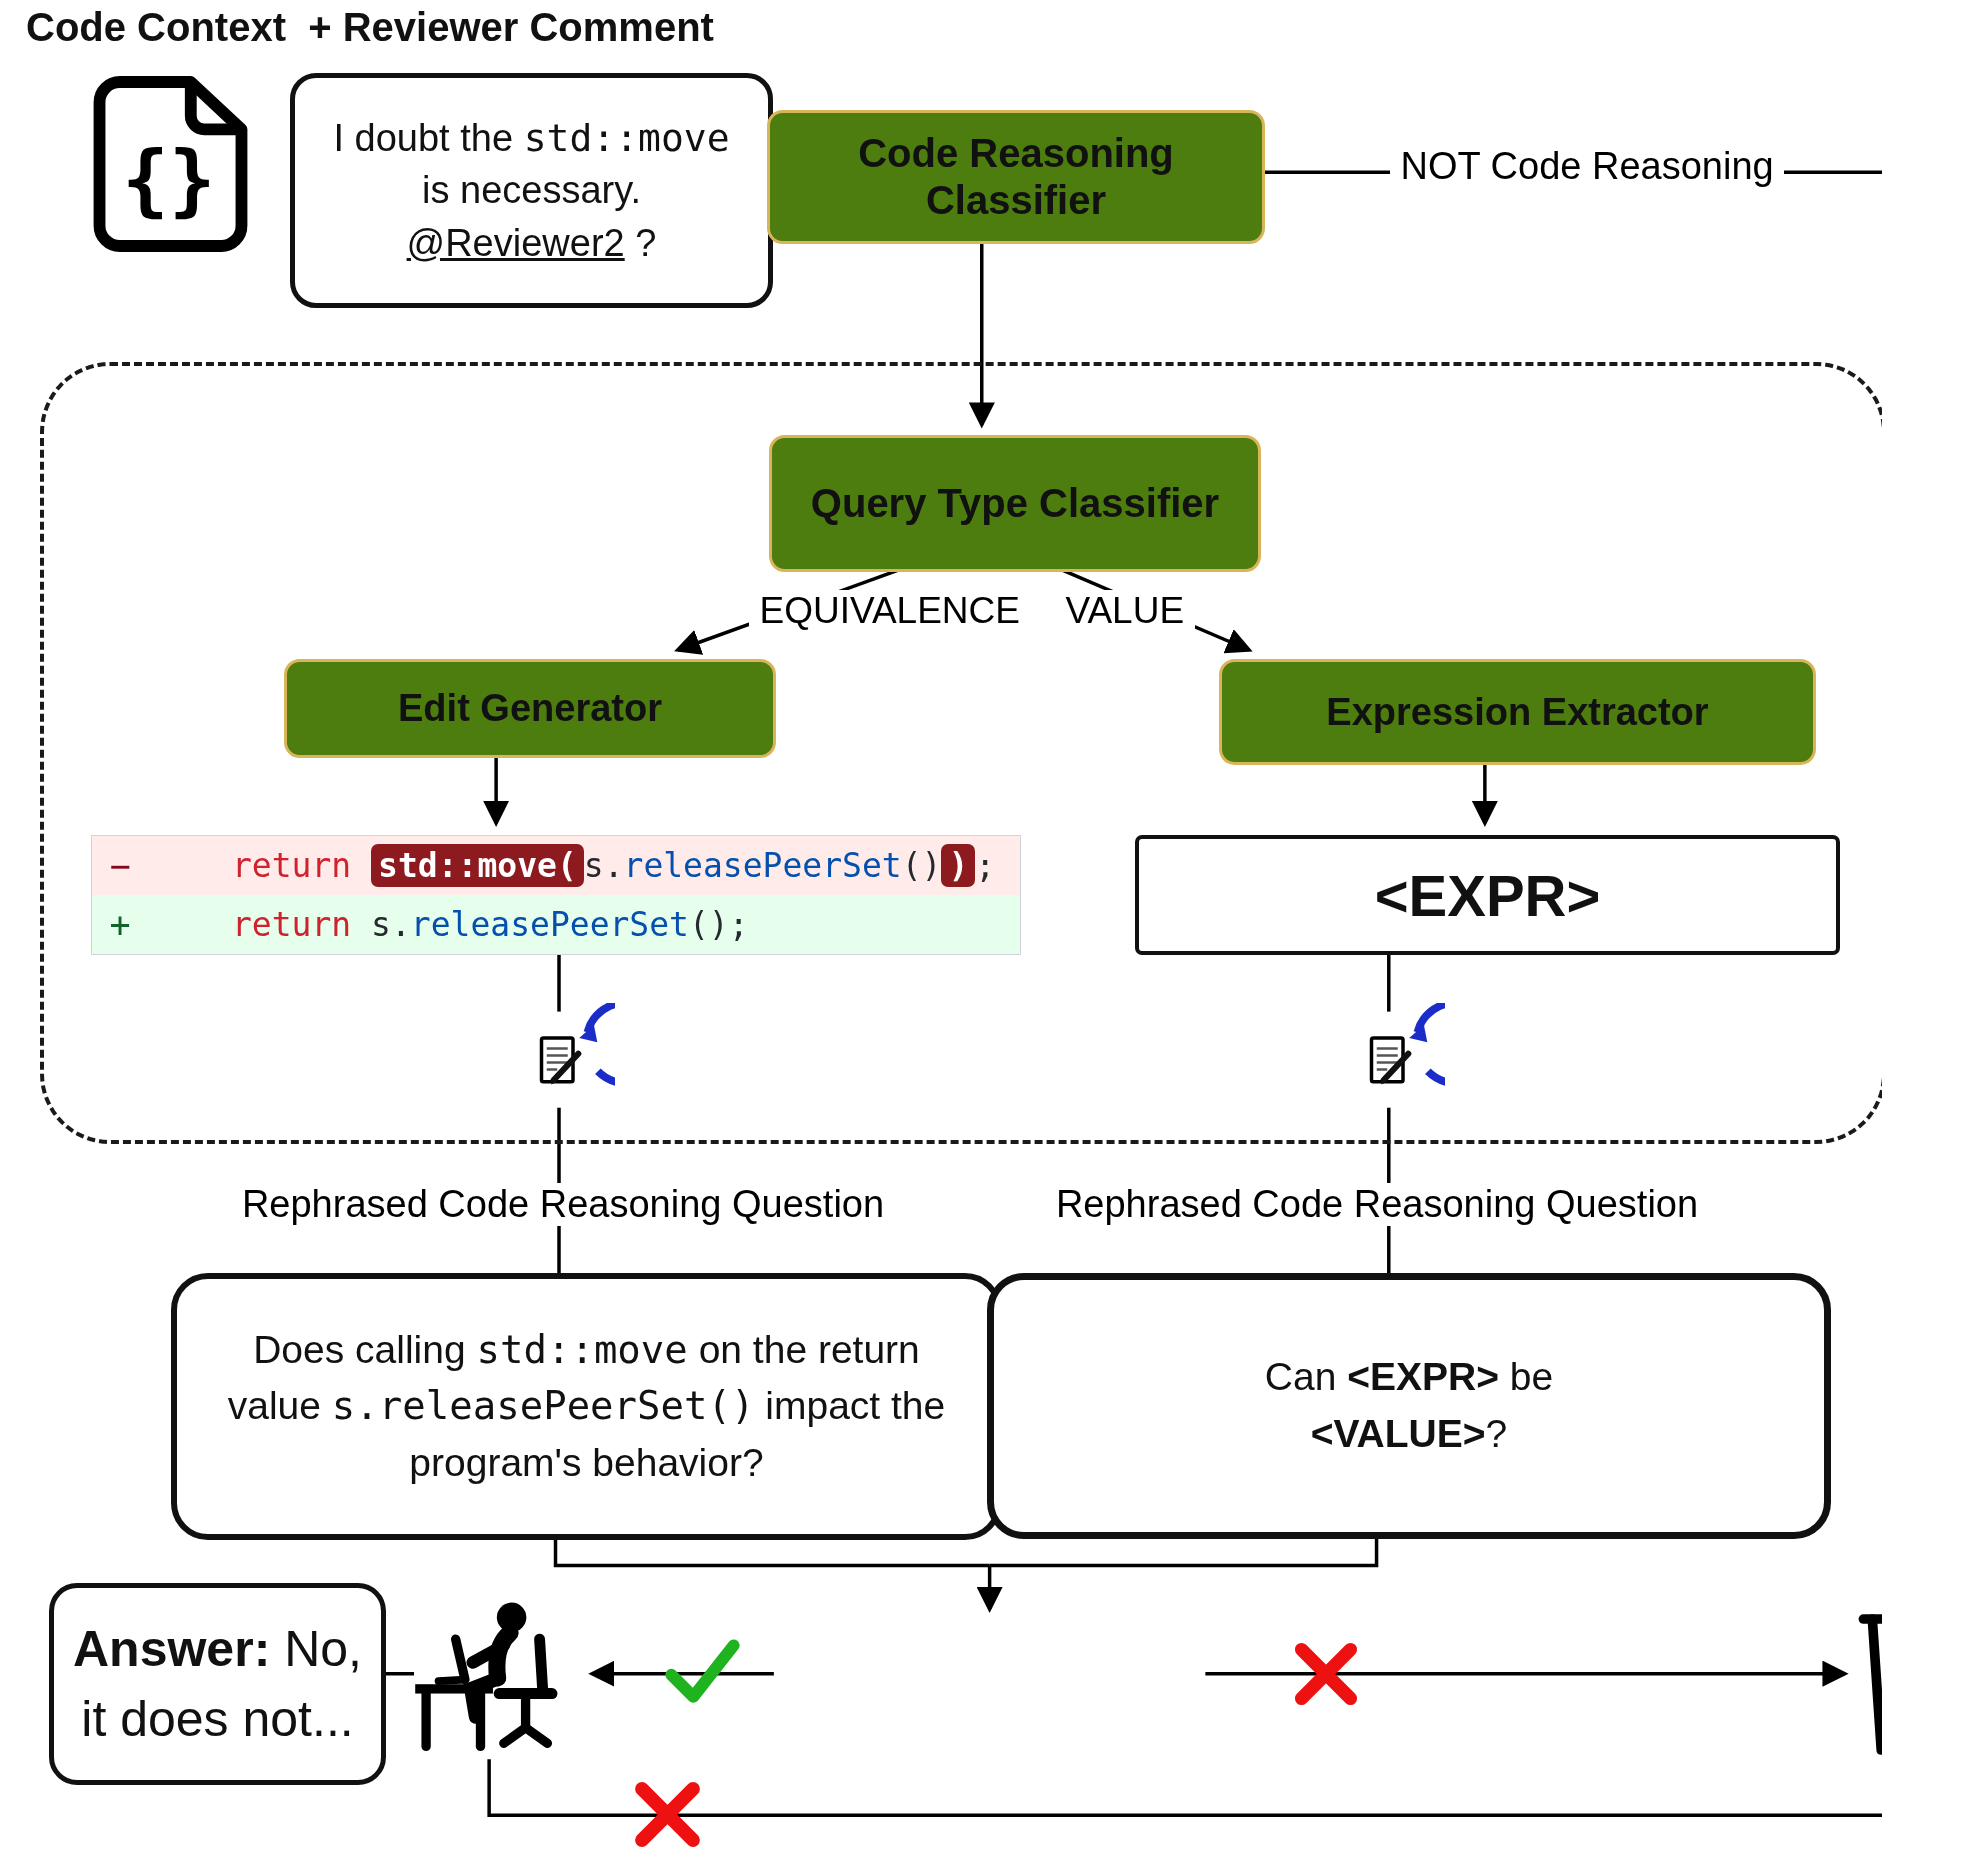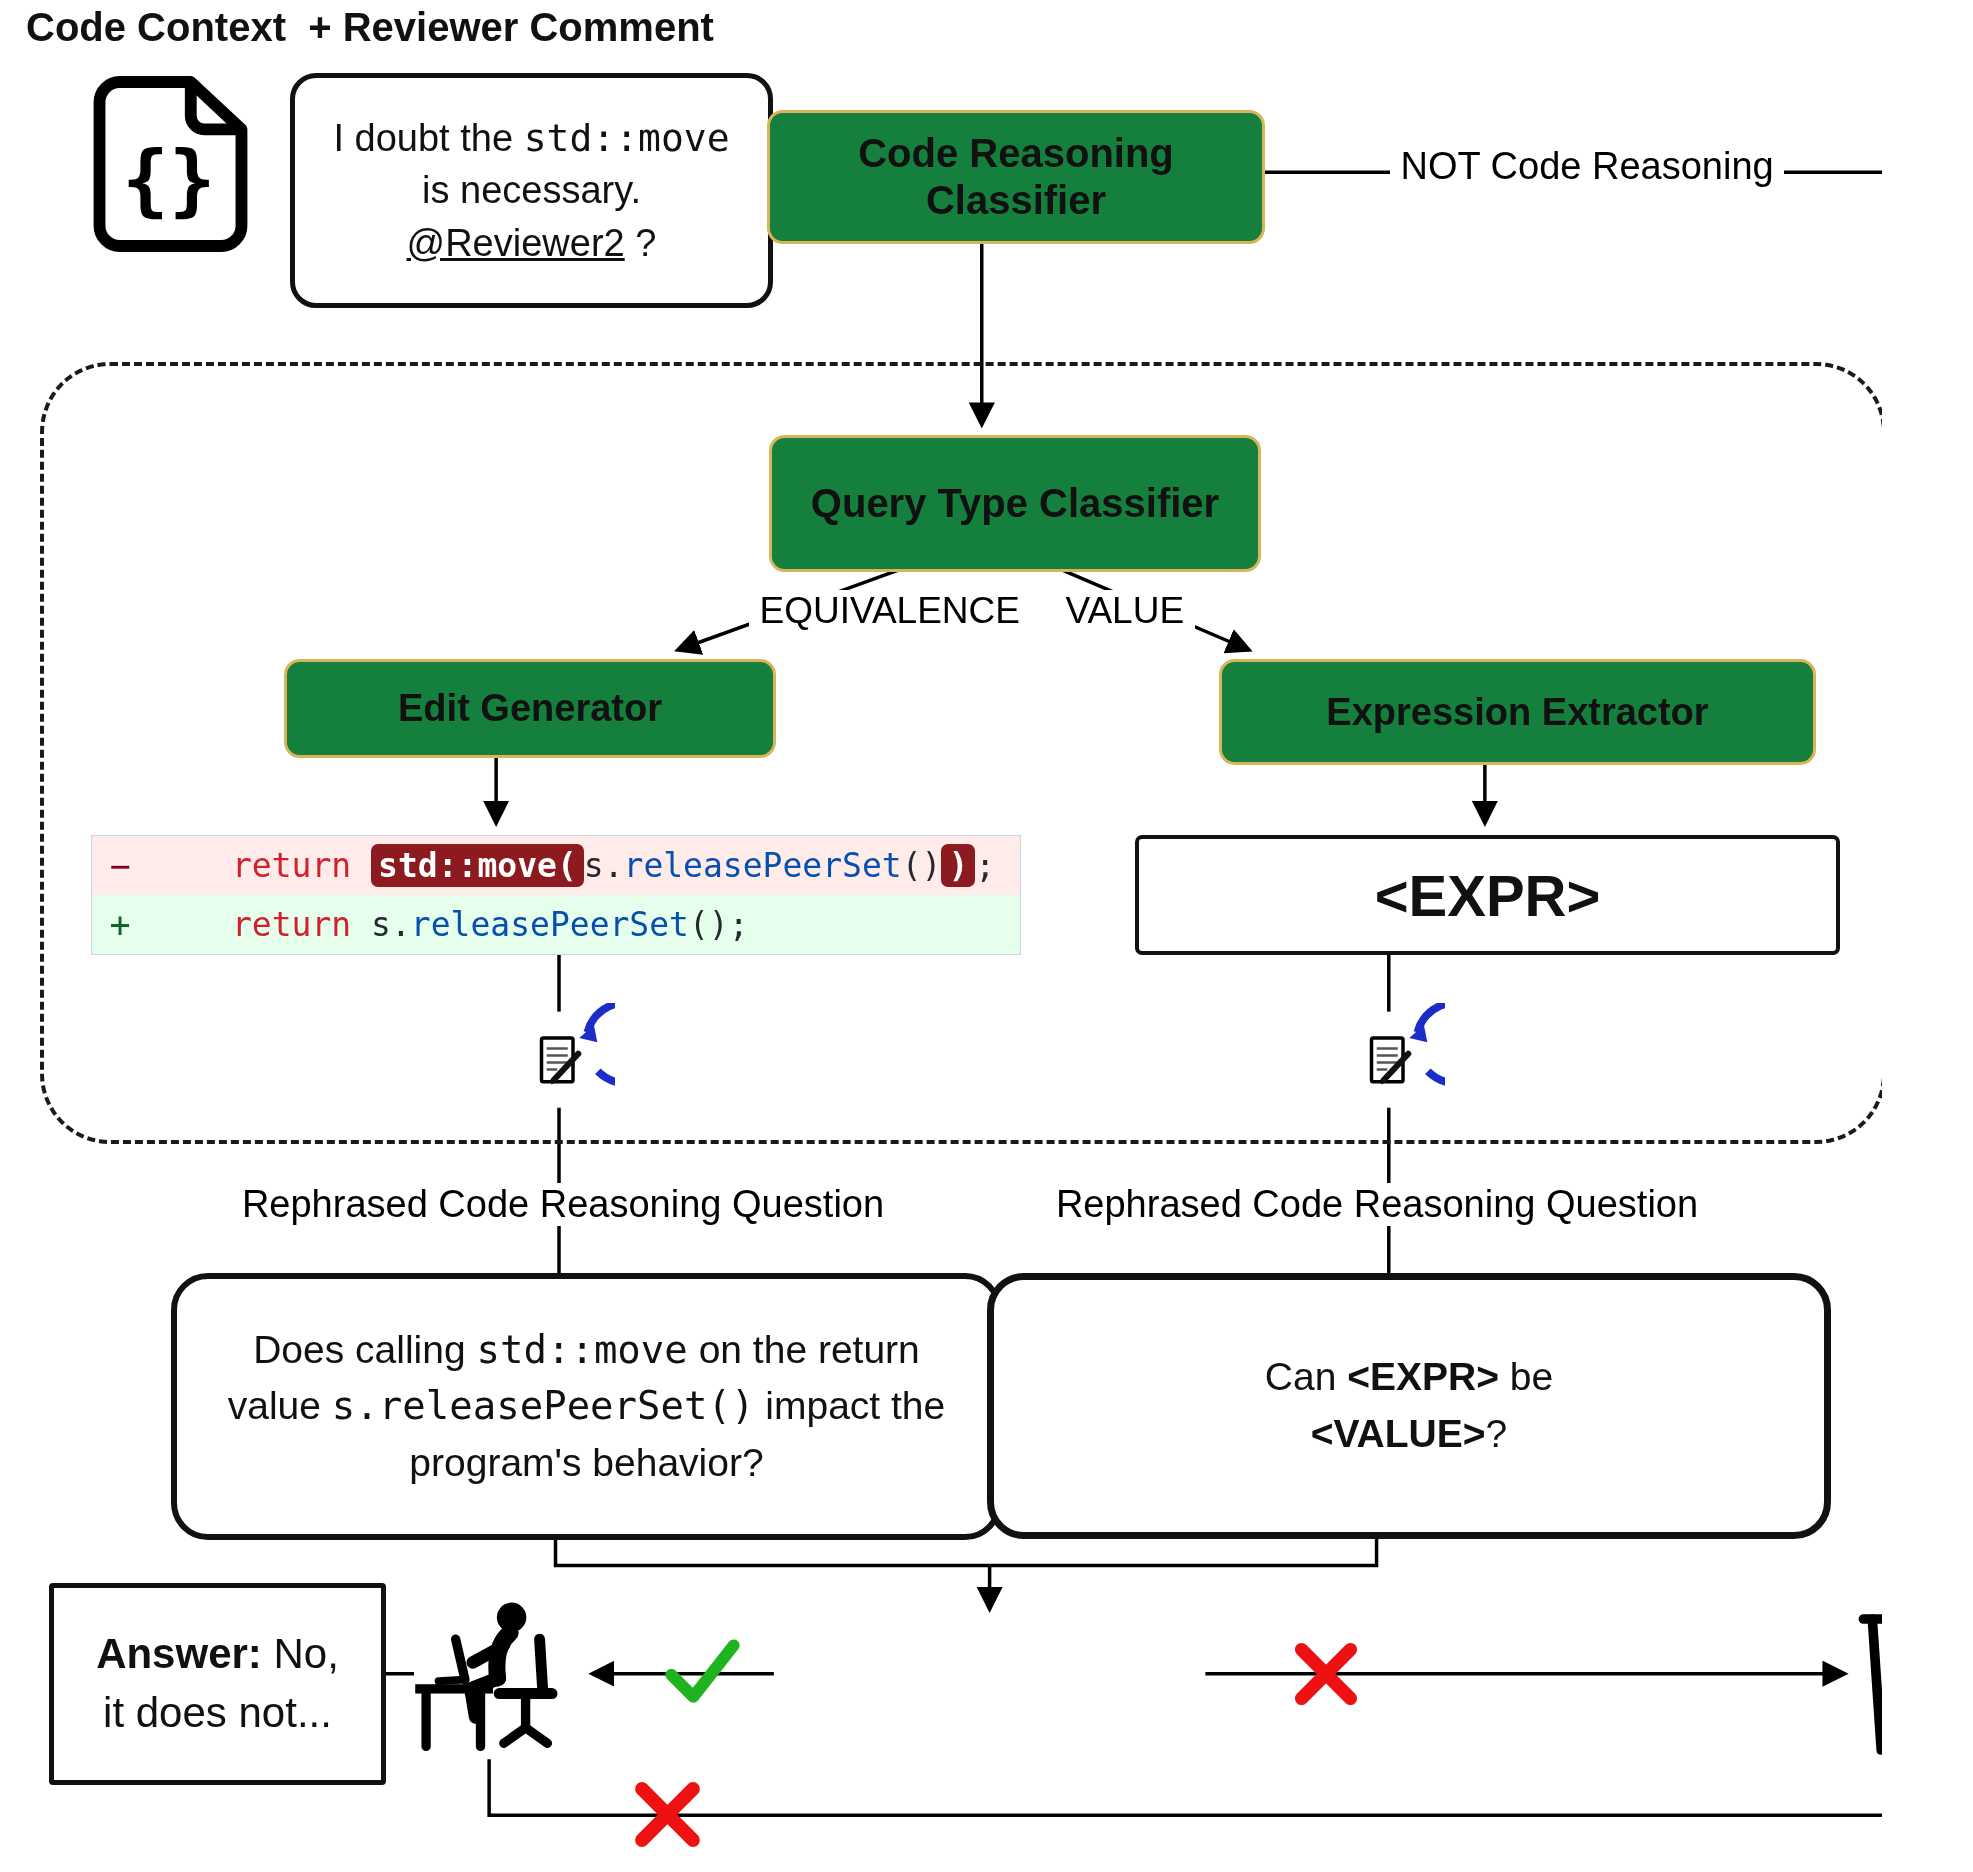--- a/index.html
+++ b/index.html
@@ -3,33 +3,33 @@
 <meta charset="utf-8">
 <style>
   html,body{margin:0;padding:0}
   body{background:#fff;font-family:"Liberation Sans",sans-serif;color:#111}
   #canvas{position:relative;width:1882px;height:1873px;background:#fff;overflow:hidden}
   .abs{position:absolute}
   svg.connectors{position:absolute;left:0;top:0;width:1974px;height:1873px}
 
   .figtitle{position:absolute;left:26px;top:5.2px;font-size:40px;font-weight:700;white-space:pre}
 
-  .node{position:absolute;background:#15803d;border:3.5px solid #D8B45A;border-radius:15.7px;
+  .node{position:absolute;background:#4d7c0f;border:3.5px solid #D8B45A;border-radius:15.7px;
         display:flex;align-items:center;justify-content:center;text-align:center;
         font-weight:700;color:#111;padding:0 31px;line-height:1.18}
   .fs46{font-size:40px}
   .fs44{font-size:38px}
 
   .wbox{position:absolute;background:#fff;border:5.2px solid #111;display:flex;align-items:center;
         justify-content:center;text-align:center;color:#111}
   .bubble{border-radius:26px;font-size:38px;line-height:1.38;padding:12.2px 17.5px}
   .qbox{border-radius:37px;font-size:39px;line-height:1.45;padding:17.5px 24.5px}
   .qbox-l{border-width:6.1px}
   .qbox-r{border-width:7px}
-  .answerbox{border-radius:4px;font-size:42px;line-height:1.4;padding:12.2px 17.5px}
+  .answerbox{border-radius:28px;font-size:50px;line-height:1.4;padding:12.2px 17.5px}
   .exprbox{border-width:4.4px;border-radius:7px;font-size:58px;font-weight:700}
 
   .dashedbox{position:absolute;border:4.4px dashed #1a1a1a;border-radius:70px;background:transparent}
 
   .label{position:absolute;font-weight:400;font-size:38px;color:#000;background:#fff;
          padding:0 10.5px;white-space:nowrap}
   .label-c{text-align:center}
   .fs42{font-size:37px}
 
   .mono{font-family:"DejaVu Sans Mono",monospace}

